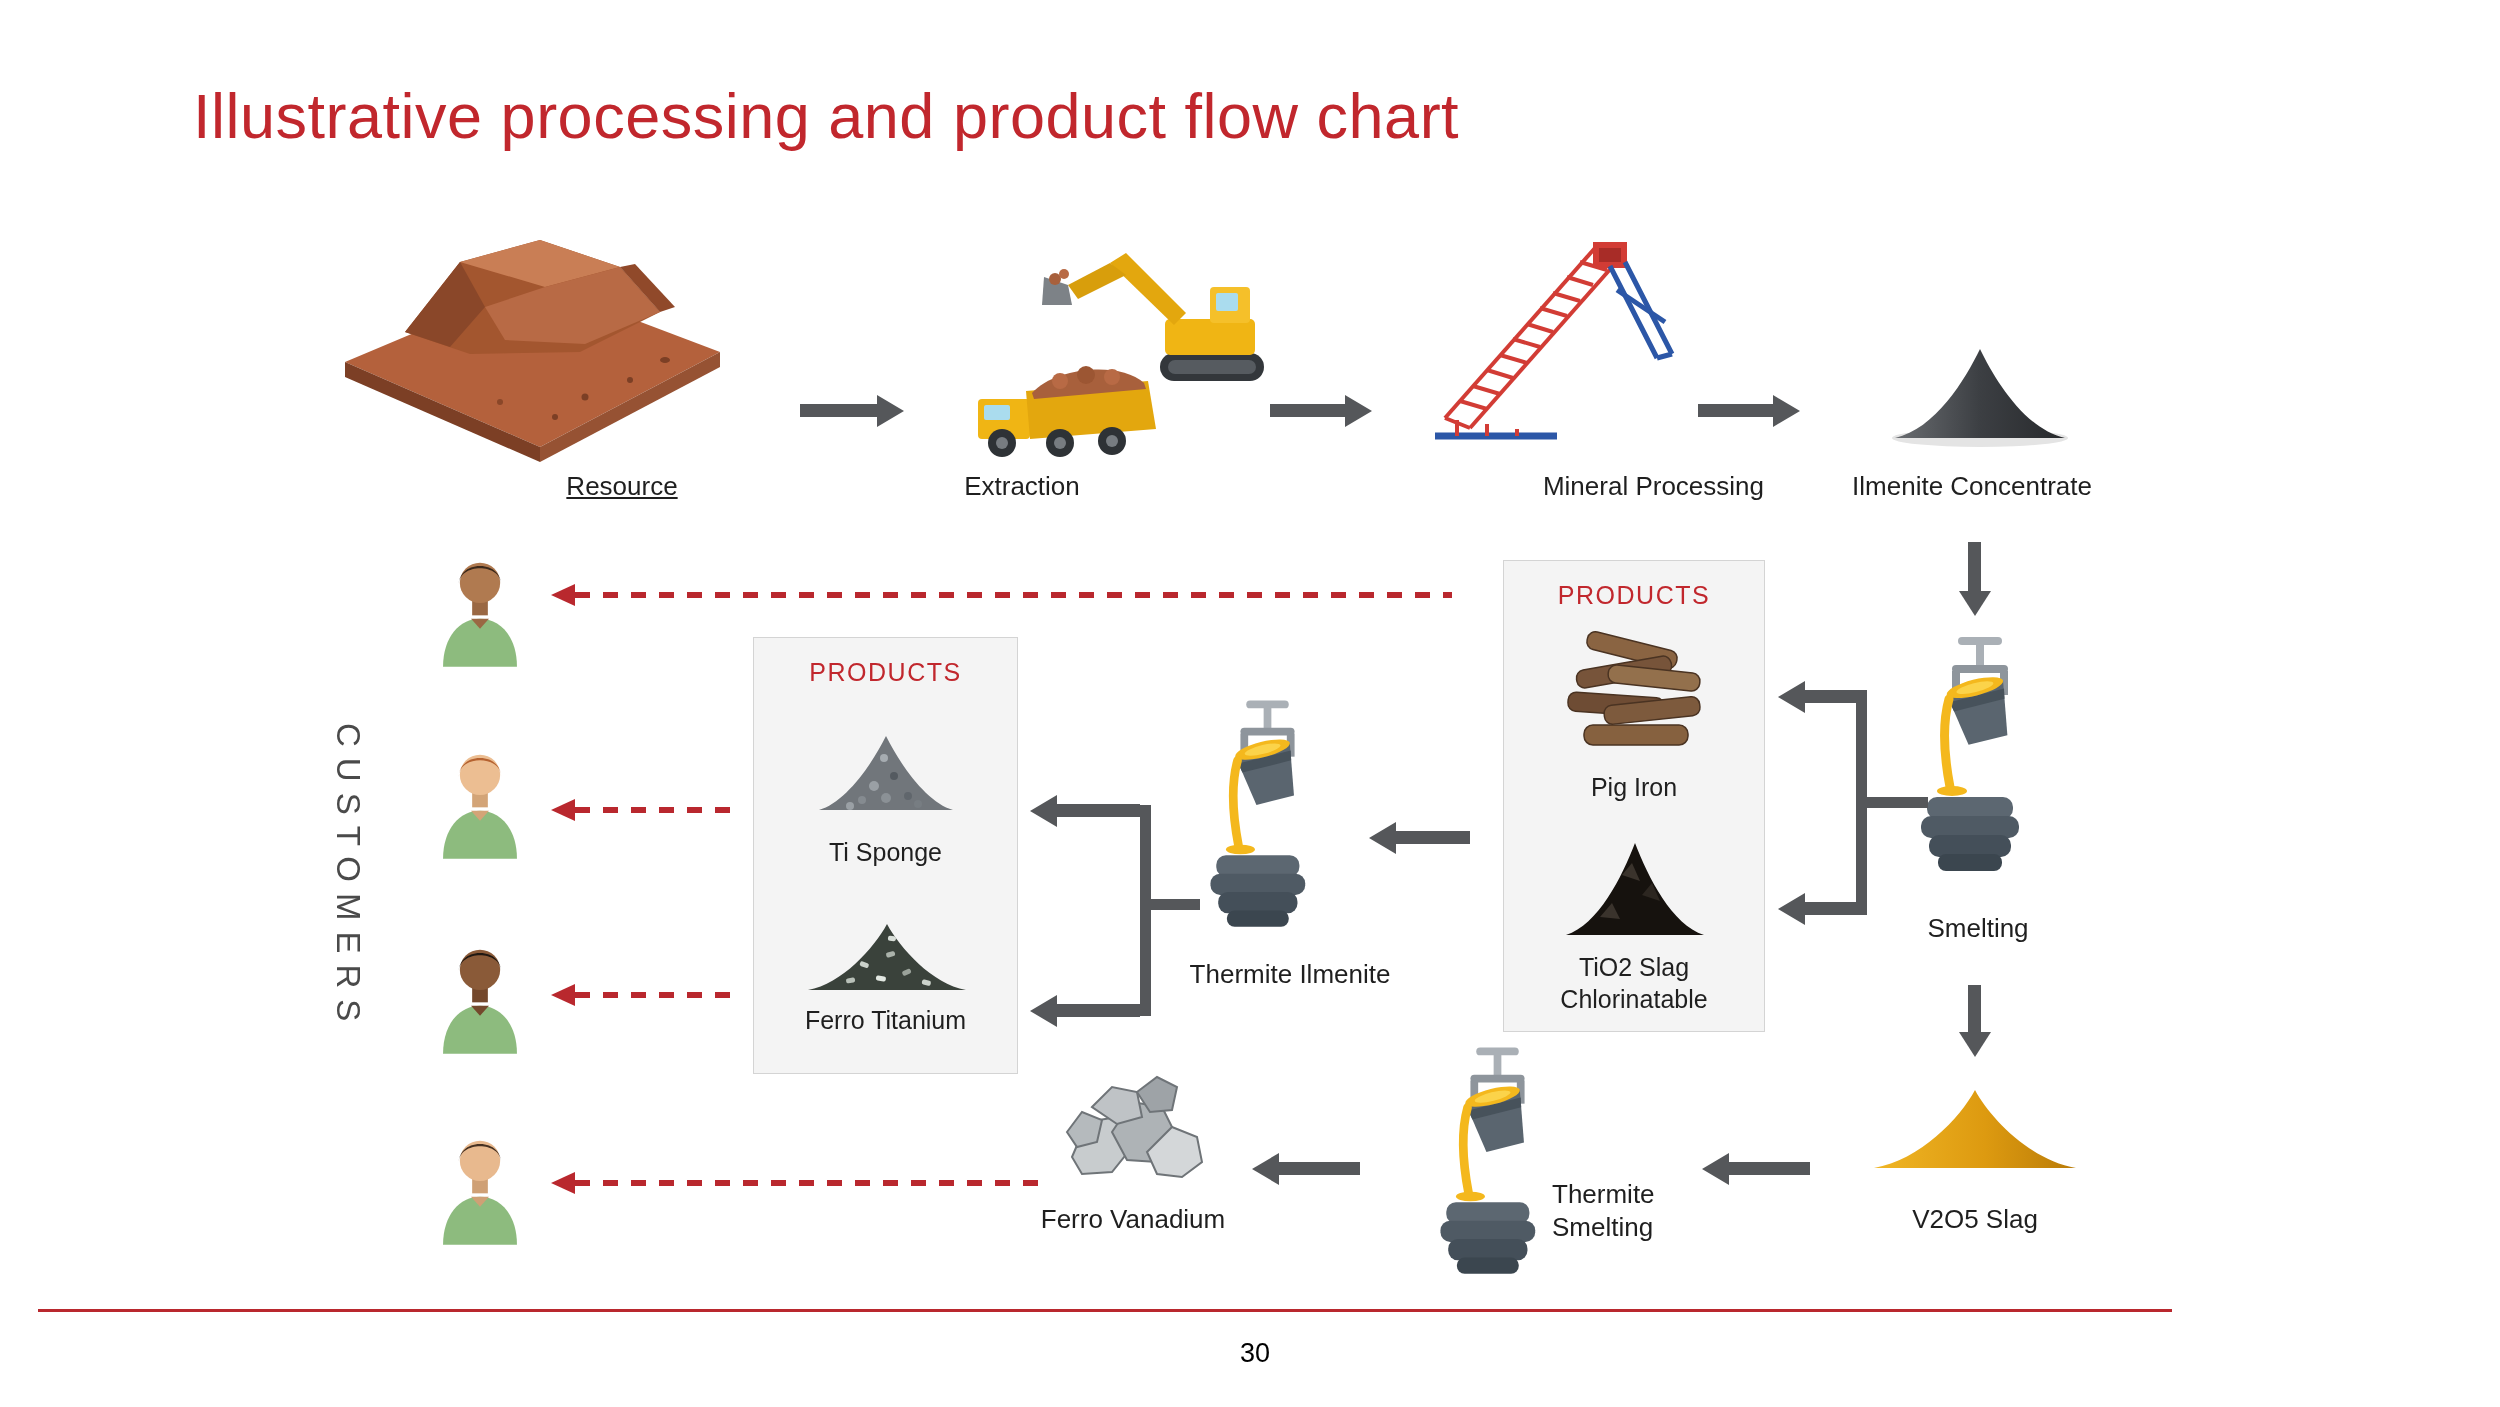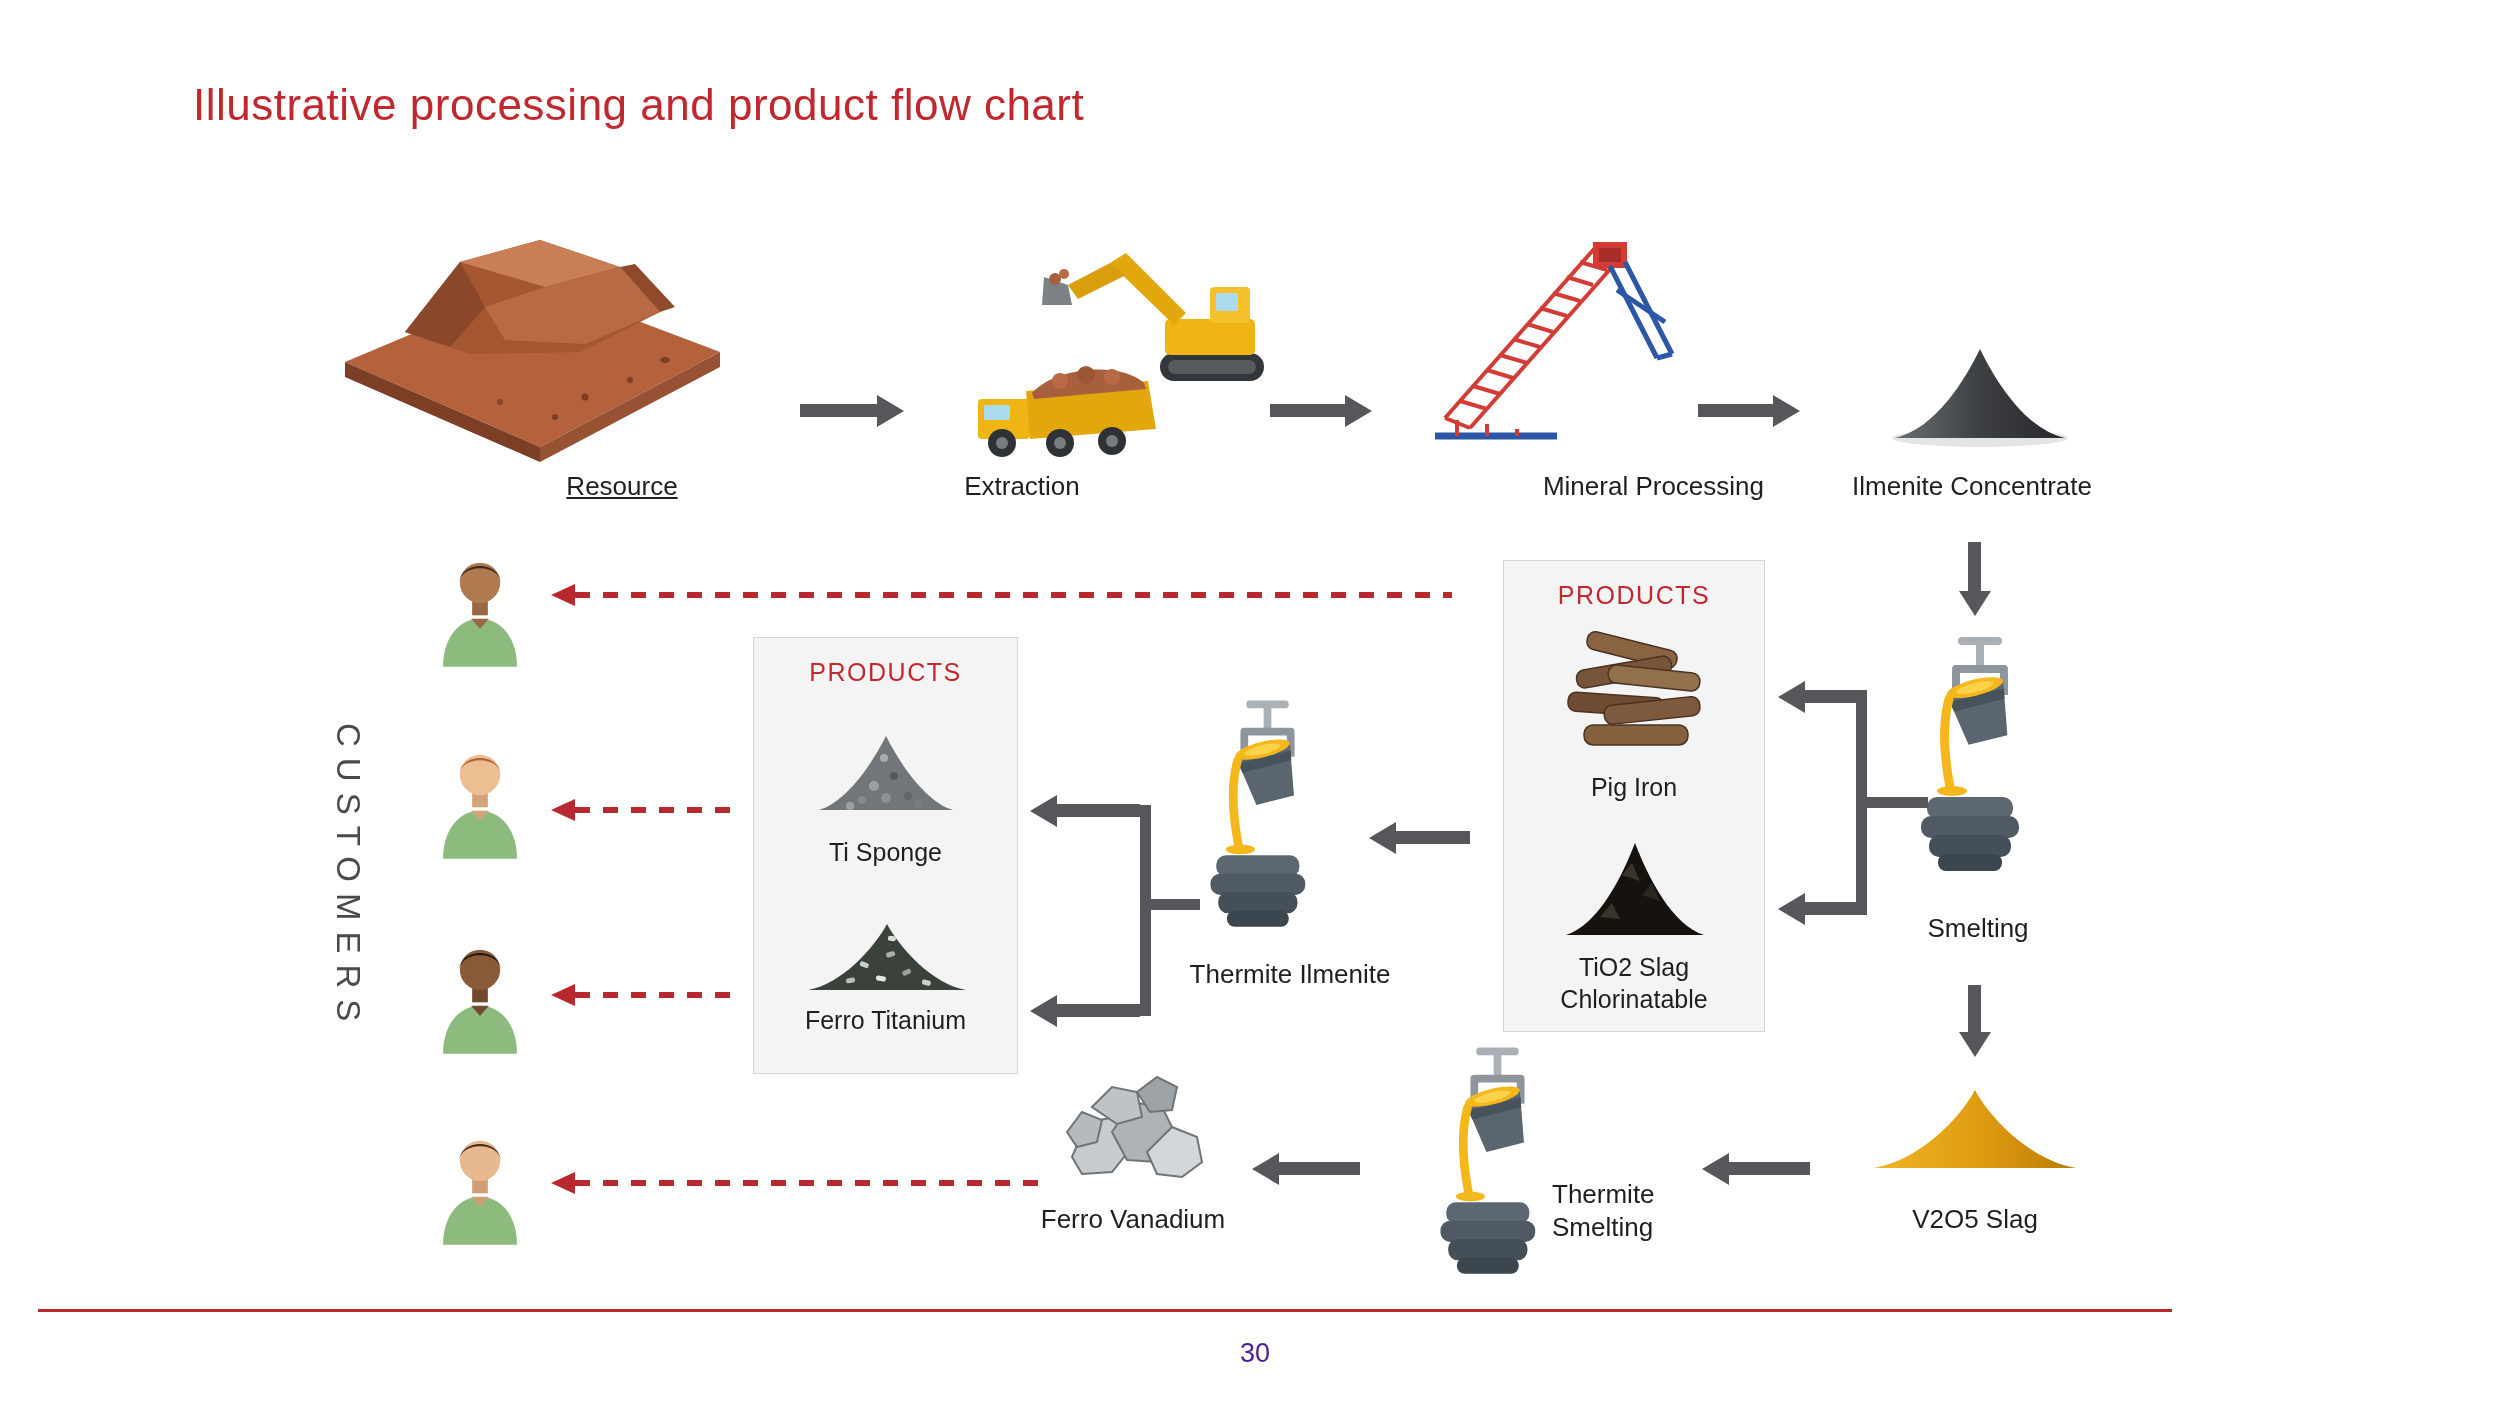--- a/index.html
+++ b/index.html
@@ -1,21 +1,21 @@
 <!DOCTYPE html>
 <html><head>
 <meta charset="utf-8">
 <style>
   * { box-sizing: border-box; }
   html,body { margin:0; padding:0; background:#e8e8e8; }
   .slide {
     position:relative; width:2500px; height:1407px; background:#ffffff;
     font-family:"Liberation Sans", sans-serif; overflow:hidden; margin:0 auto;
   }
-  .title { position:absolute; left:193px; top:80px; font-size:44px; font-weight:500; color:#c1272d; letter-spacing:0.5px; }
+  .title { position:absolute; left:193px; top:80px; font-size:63px; font-weight:500; color:#c1272d; letter-spacing:0.5px; }
   .caption { position:absolute; font-size:26px; color:#1f1f1f; text-align:center; line-height:1.25; }
   .caption.left-al { text-align:left; }
   .illus { position:absolute; }
   .illus svg { width:100%; height:100%; display:block; }
 
   
   .harrow { position:absolute; height:13px; background:#55575a; }
   .harrow.right::after { content:""; position:absolute; right:-26px; top:50%; transform:translateY(-50%);
     width:0; height:0; border-left:27px solid #55575a; border-top:16px solid transparent; border-bottom:16px solid transparent; }
   .harrow.left::before { content:""; position:absolute; left:-26px; top:50%; transform:translateY(-50%);
@@ -40,21 +40,21 @@
 
   .customers-wrap { position:absolute; left:306px; top:710px; width:84px; height:336px;
     display:flex; align-items:center; justify-content:center; }
   .customers-wrap span { writing-mode:vertical-rl; text-orientation:mixed;
     font-size:33px; letter-spacing:11px; color:#4a4a4a; }
 
   .avatar { position:absolute; width:112px; height:119px; }
   .avatar svg { width:100%; height:100%; display:block; }
 
   .footer-rule { position:absolute; left:38px; top:1309px; width:2134px; height:3px; background:#b9282e; }
-  .page-number { position:absolute; left:1150px; top:1338px; width:210px; text-align:center; font-size:27px; color:#4c1d95; }
+  .page-number { position:absolute; left:1150px; top:1338px; width:210px; text-align:center; font-size:27px; color:#000000; }
   .logo { position:absolute; right:44px; top:1310px; text-align:right; }
   .logo-text { font-size:56px; font-weight:bold; color:#2b2b2b; letter-spacing:3px; line-height:1.05; }
   .logo-sub { font-size:21px; color:#b9282e; letter-spacing:2px; margin-top:2px; }
 </style>
 </head>
 <body>
 
 <div class="slide">
 
   <div class="title">Illustrative processing and product flow chart</div>

